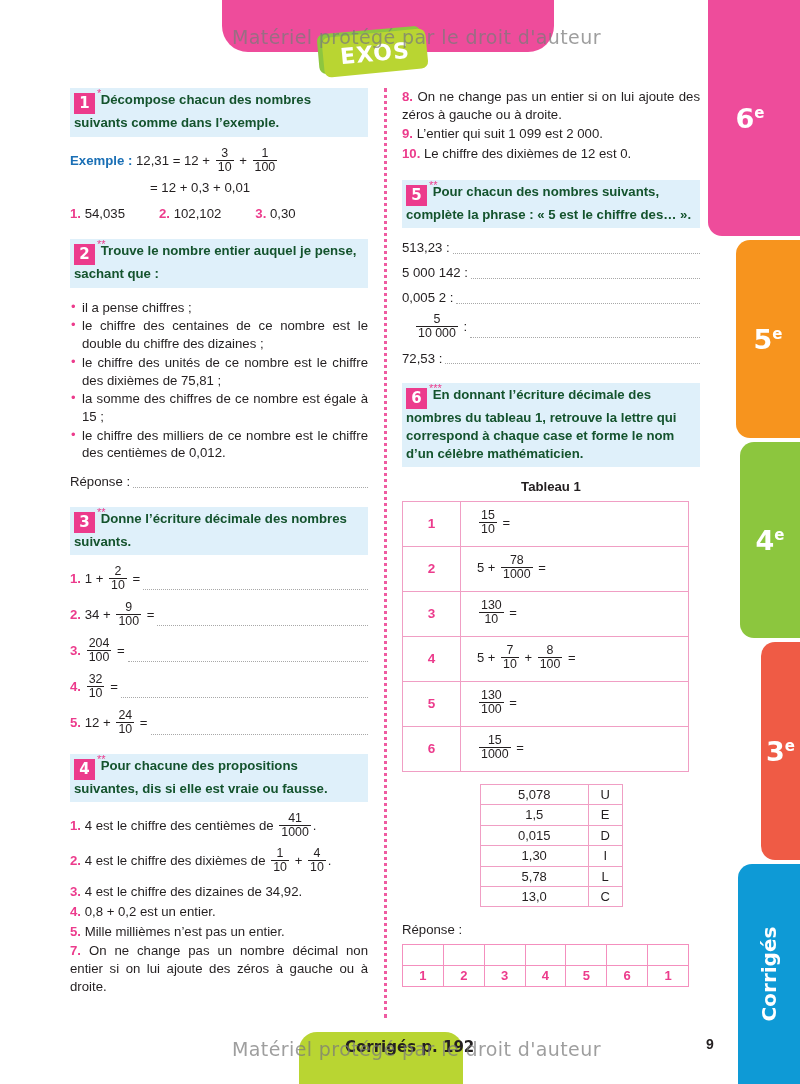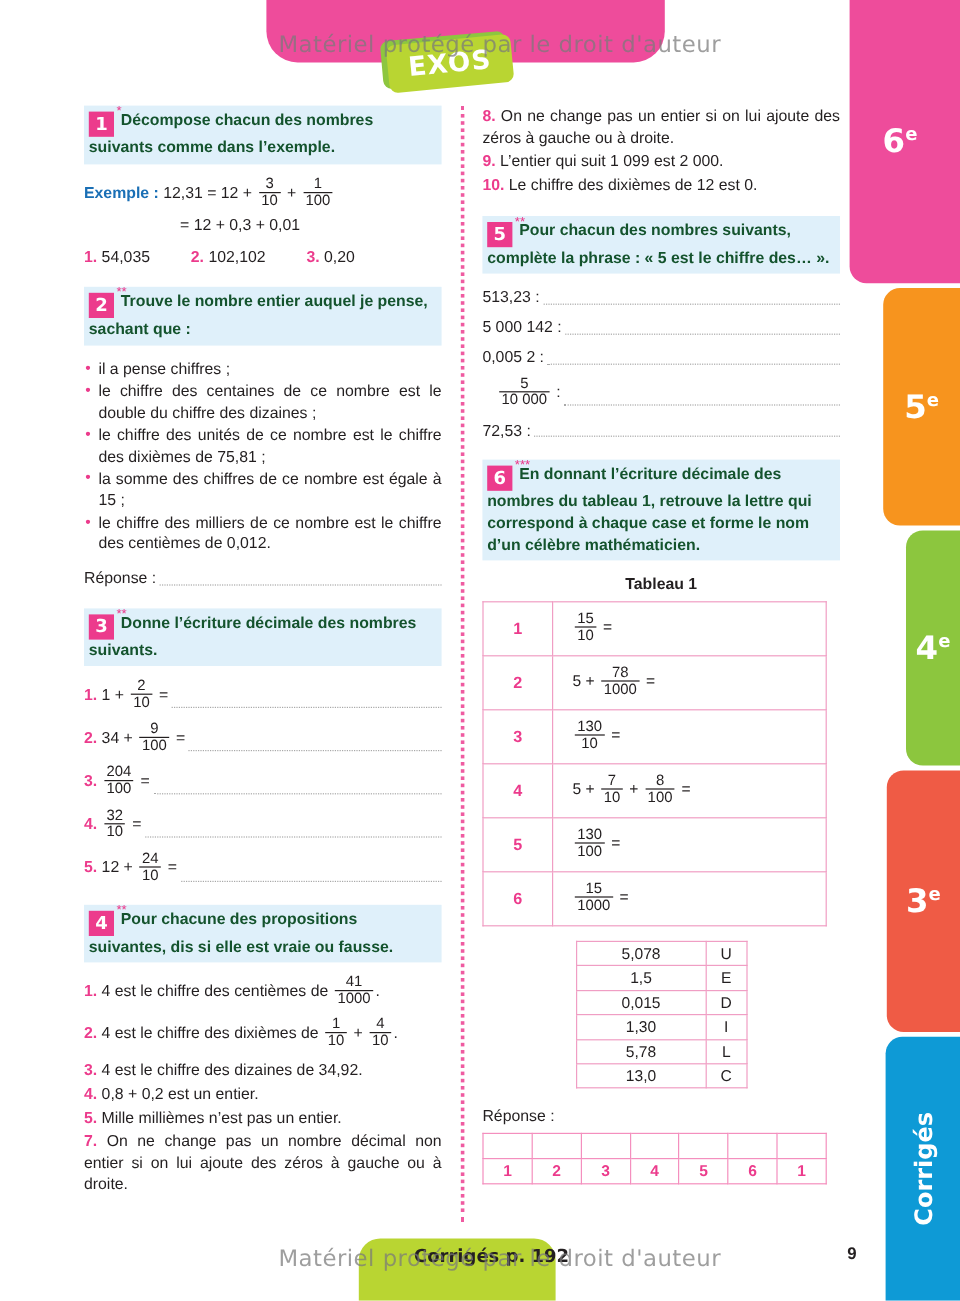--- a/index.html
+++ b/index.html
@@ -58,22 +58,22 @@
     display: flex; align-items: center; justify-content: center;
     color: #fff; font-weight: bold;
     font-family: "DejaVu Sans", sans-serif;
     border-radius: 14px 0 0 14px;
   }
   .tab .lbl { font-size: 27px; }
   .tab .lbl sup { font-size: 15px; vertical-align: super; }
   .tab-6 { top: 0; width: 92px; height: 236px; background: #ee4c9b; border-radius: 0 0 0 14px; }
   .tab-5 { top: 240px; width: 64px; height: 198px; background: #f7941e; }
   .tab-6 .lbl { margin-right: 8px; }
-  .tab-4 { top: 442px; width: 45px; height: 196px; background: #8cc63e; }
-  .tab-3 { top: 642px; width: 61px; height: 218px; background: #ef5b45; }
+  .tab-4 { top: 442px; width: 60px; height: 196px; background: #8cc63e; }
+  .tab-3 { top: 642px; width: 39px; height: 218px; background: #ef5b45; }
   .tab-c { top: 864px; width: 62px; height: 220px; background: #0e9ad6; border-radius: 14px 0 0 0; }
   .tab-c .vlabel {
     transform: rotate(-90deg);
     font-size: 20px; font-weight: bold; white-space: nowrap;
     font-family: "DejaVu Sans", sans-serif;
   }
 
   
   .col {
     position: absolute; top: 88px;
@@ -255,21 +255,21 @@
         <span>+</span>
         <span class="frac">
           <span class="n">1</span>
           <span class="d">100</span>
         </span>
       </div>
       <div style="margin-left:80px;margin-bottom:9px;">= 12 + 0,3 + 0,01</div>
       <div style="display:flex;gap:34px;">
         <span><span class="num">1.</span> <span>54,035</span></span>
         <span><span class="num">2.</span> <span>102,102</span></span>
-        <span><span class="num">3.</span> <span>0,20</span></span>
+        <span><span class="num">3.</span> <span>0,30</span></span>
       </div>
     </div>
 
     <div class="ex-head">
       <span class="ex-num">2</span>
       <span class="stars" style="left:27px; top:0px;">**</span>
       <span class="ex-title">Trouve le nombre entier auquel je pense, sachant que :</span>
     </div>
     <div class="ex-body">
       <ul class="bullets">

